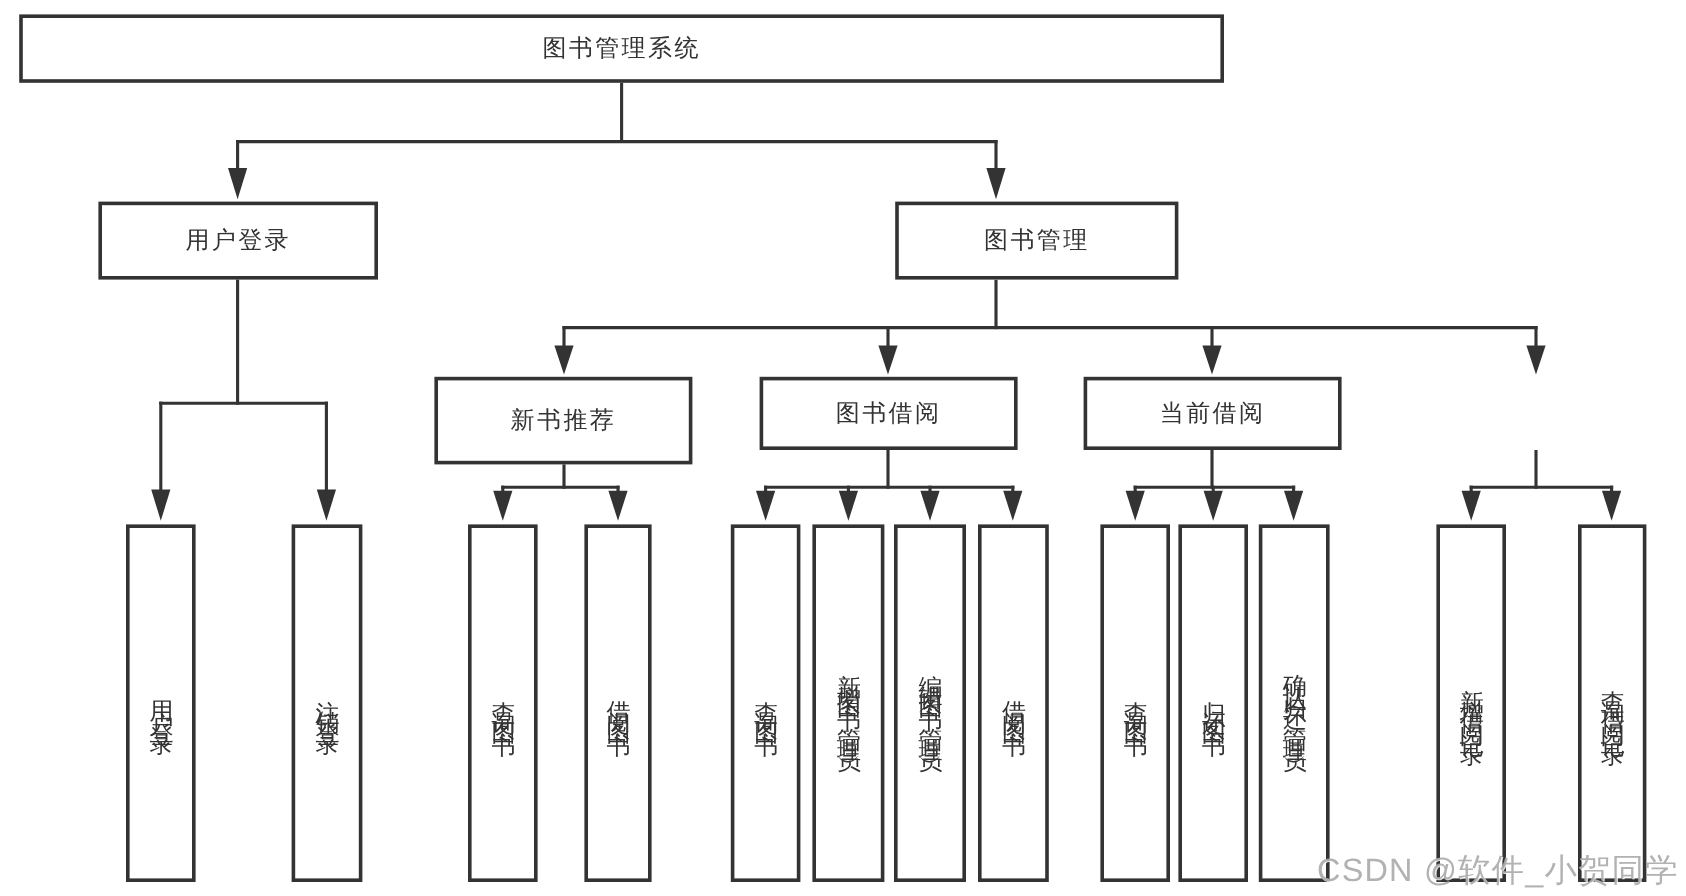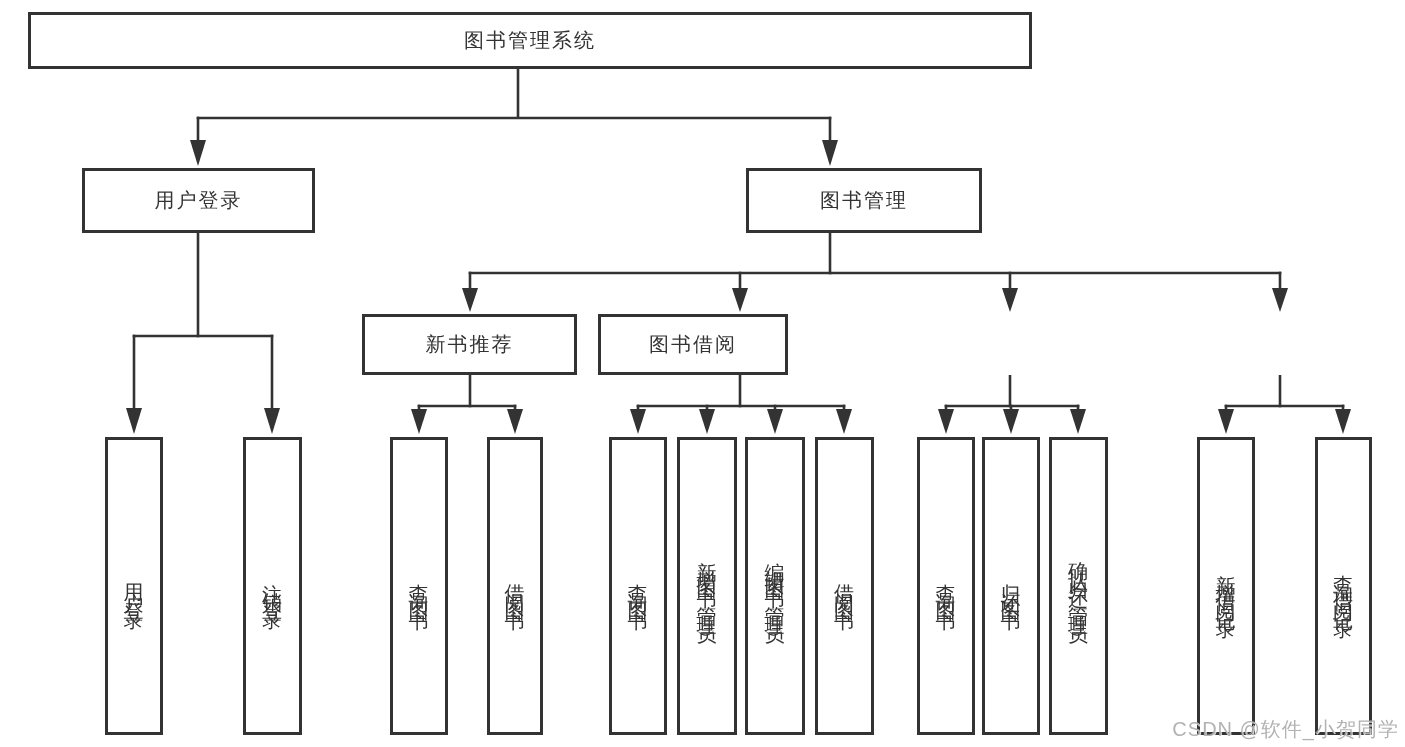--- a/index.html
+++ b/index.html
@@ -45,21 +45,21 @@
     writing-mode: vertical-rl;
     text-orientation: mixed;
     letter-spacing: 9px;
     line-height: 1;
     white-space: nowrap;
   }
   .watermark {
     position: absolute;
     right: 6px;
     bottom: 4px;
-    font-size: 20px;
+    font-size: 27px;
     color: rgba(171, 171, 171, 0.92);
     letter-spacing: 1px;
     white-space: nowrap;
     text-shadow: 1px 1px 0 rgba(255,255,255,0.8);
   }
 </style>
 </head>
 <body>
 
 <div id="stage">
@@ -127,27 +127,28 @@
       <polygon points="767,409 783,409 775,434"></polygon>
       <polygon points="836,409 852,409 844,434"></polygon>
       <polygon points="938,409 954,409 946,434"></polygon>
       <polygon points="1003,409 1019,409 1011,434"></polygon>
       <polygon points="1070,409 1086,409 1078,434"></polygon>
       <polygon points="1218,409 1234,409 1226,434"></polygon>
       <polygon points="1335,409 1351,409 1343,434"></polygon>
     </g>
   </svg>
 
-  <div class="node h" style="left:28px; top:12px; width:1004px; height:57px;">图书管理系统</div>
+  <div class="node h" style="left:16px; top:12px; width:1004px; height:57px;">图书管理系统</div>
 
   <div class="node h" style="left:82px; top:168px; width:233px; height:65px;">用户登录</div>
   <div class="node h" style="left:712px; top:168px; width:236px; height:65px;margin-left:34px;">图书管理</div>
 
-  <div class="node h" style="left:362px; top:314px; width:215px; height:61px;">新书推荐</div>
-  <div class="node h" style="left:598px; top:314px; width:190px; height:61px;">图书借阅</div>
+  <div class="node h" style="left:362px; top:314px; width:215px; height:73px;">新书推荐</div>
+  <div class="node h" style="left:633px; top:314px; width:215px; height:61px;">图书借阅</div>
+  <div class="node h" style="left:903px; top:314px; width:215px; height:61px;">当前借阅</div>
 
   <div class="node v" style="left:105px; top:437px; width:58px; height:298px;">
     <span class="vtxt">用户登录</span>
   </div>
   <div class="node v" style="left:243px; top:437px; width:59px; height:298px;">
     <span class="vtxt">注销登录</span>
   </div>
 
   <div class="node v" style="left:390px; top:437px; width:58px; height:298px;">
     <span class="vtxt">查询图书</span>

